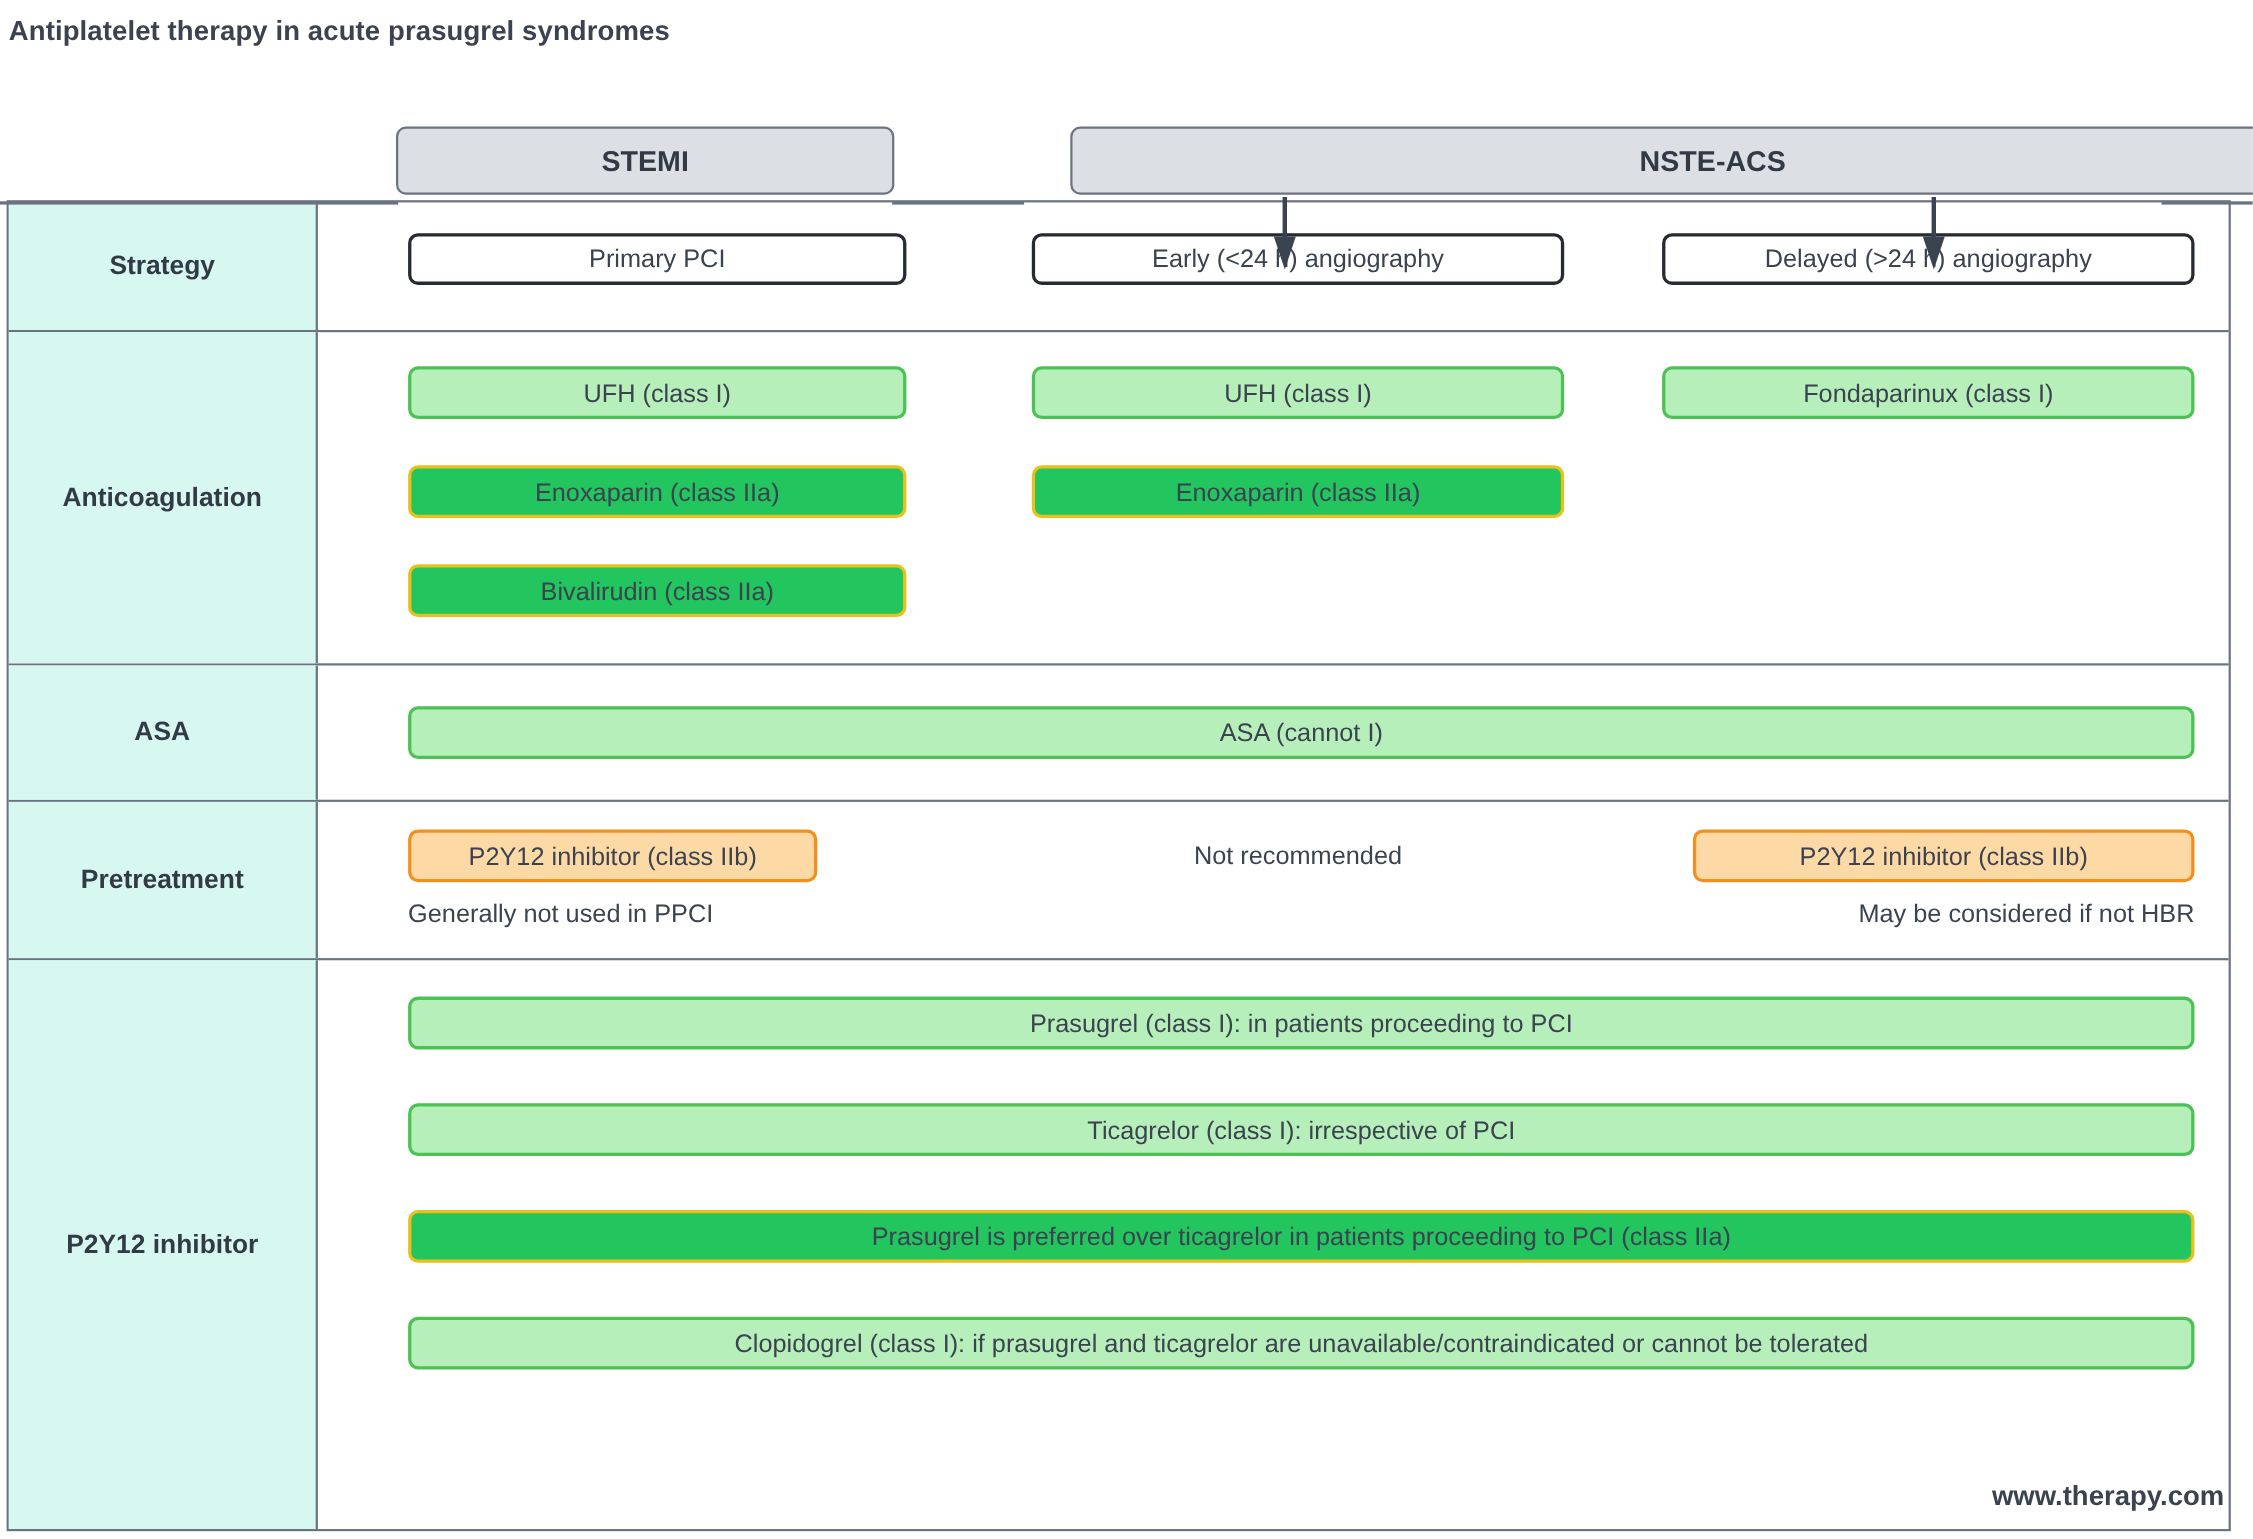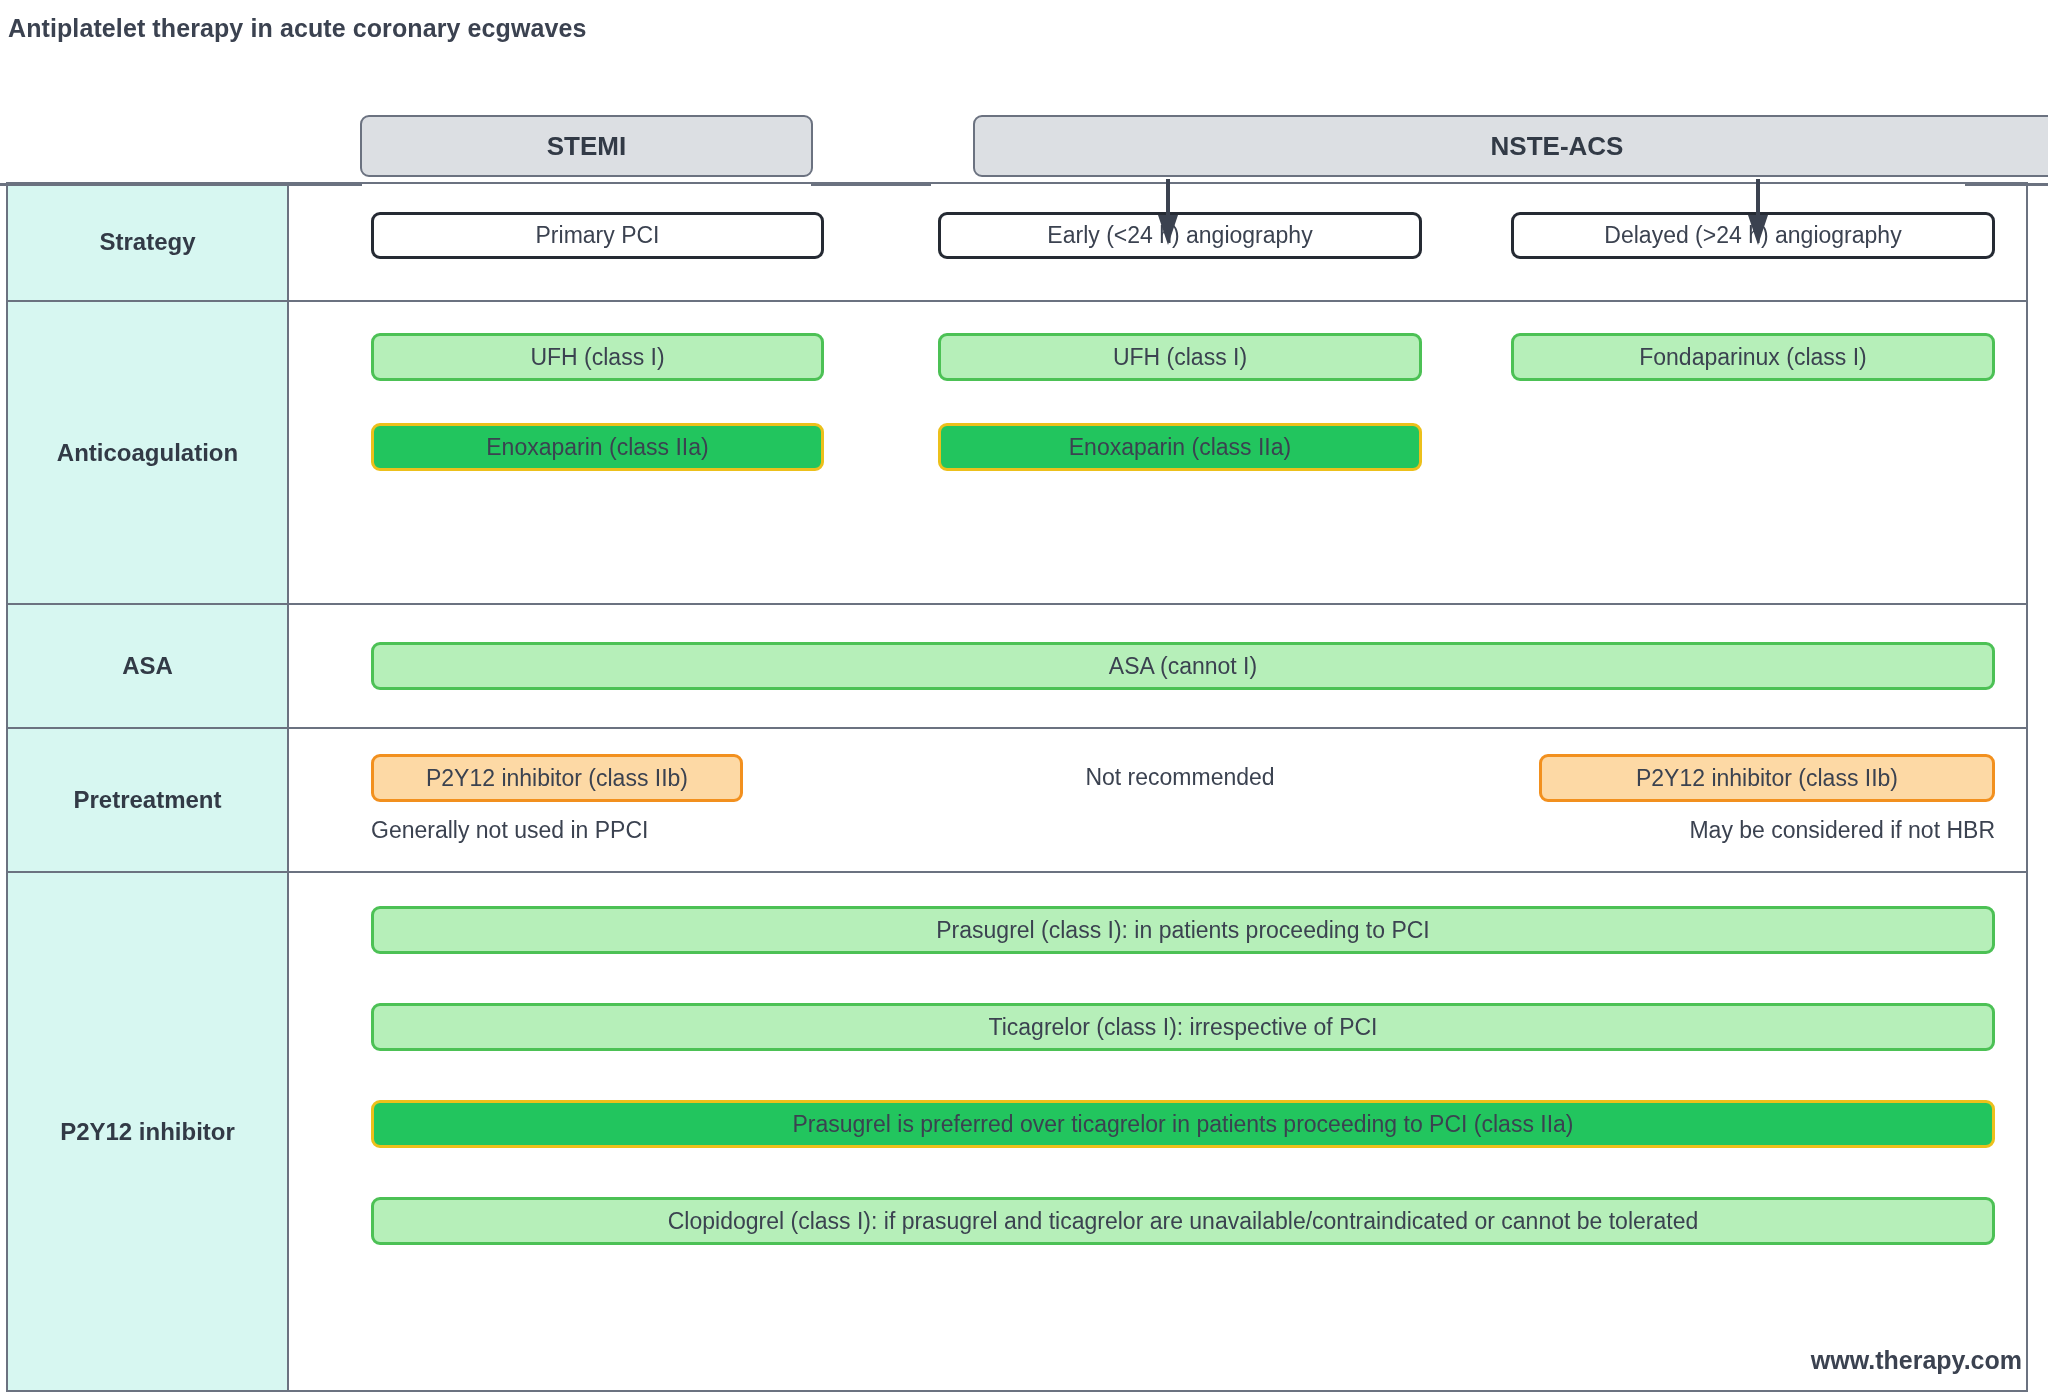--- a/index.html
+++ b/index.html
@@ -166,21 +166,21 @@
     right: 26px;
     bottom: 24px;
     font-size: 25px;
     font-weight: bold;
     color: #3b4250;
   }
 </style>
 </head>
 <body>
 
-<div class="page-title">Antiplatelet therapy in acute coronary ecgwaves</div>
+<div class="page-title">Antiplatelet therapy in acute prasugrel syndromes</div>
 
 <div class="hdr-link" id="link-left"></div>
 <div class="hdr-link" id="link-mid"></div>
 <div class="hdr-link" id="link-right"></div>
 
 <div class="hdr-box" id="hdr-stemi">STEMI</div>
 <div class="hdr-box" id="hdr-nste">NSTE-ACS</div>
 
 <div class="arrow" id="arrow-early">
   <svg width="26" height="72" viewBox="0 0 26 72">
@@ -209,20 +209,21 @@
   <div class="row" style="top:118px; height:303px;">
     <div class="rowlabel">Anticoagulation</div>
     <div class="rowbody">
       <div class="pill green" style="left:82px; width:453px; top:31px;">UFH (class I)</div>
       <div class="pill green" style="left:649px; width:484px; top:31px;">UFH (class I)</div>
       <div class="pill green" style="left:1222px; width:484px; top:31px;">Fondaparinux (class I)</div>
 
       <div class="pill yellow" style="left:82px; width:453px; top:121px;">Enoxaparin (class IIa)</div>
       <div class="pill yellow" style="left:649px; width:484px; top:121px;">Enoxaparin (class IIa)</div>
 
+      <div class="pill yellow" style="left:82px; width:453px; top:211px;">Bivalirudin (class IIa)</div>
     </div>
   </div>
 
   <div class="row" style="top:421px; height:124px;">
     <div class="rowlabel">ASA</div>
     <div class="rowbody">
       <div class="pill green" style="left:82px; width:1624px; top:37px;">ASA (cannot I)</div>
     </div>
   </div>
 

